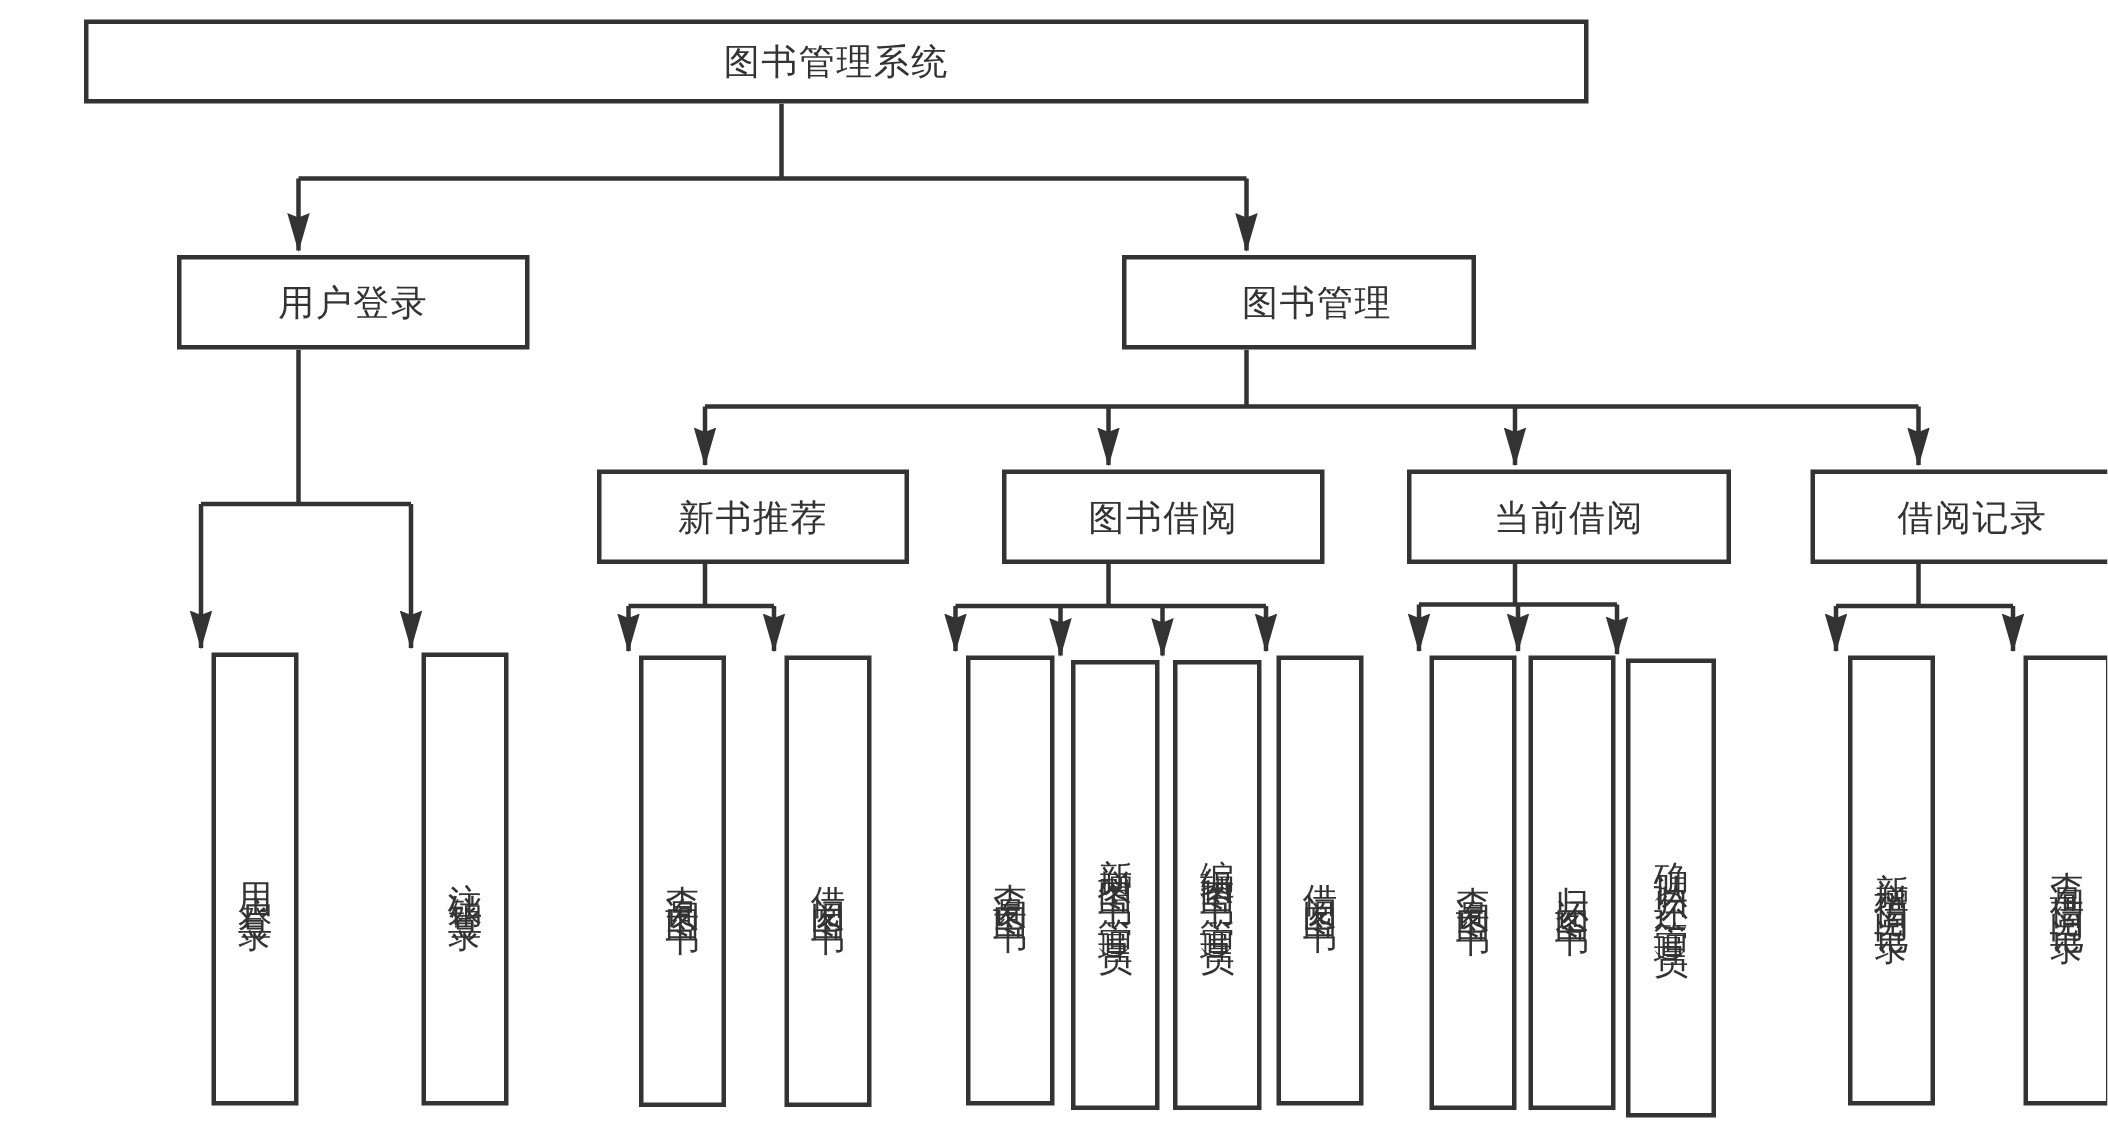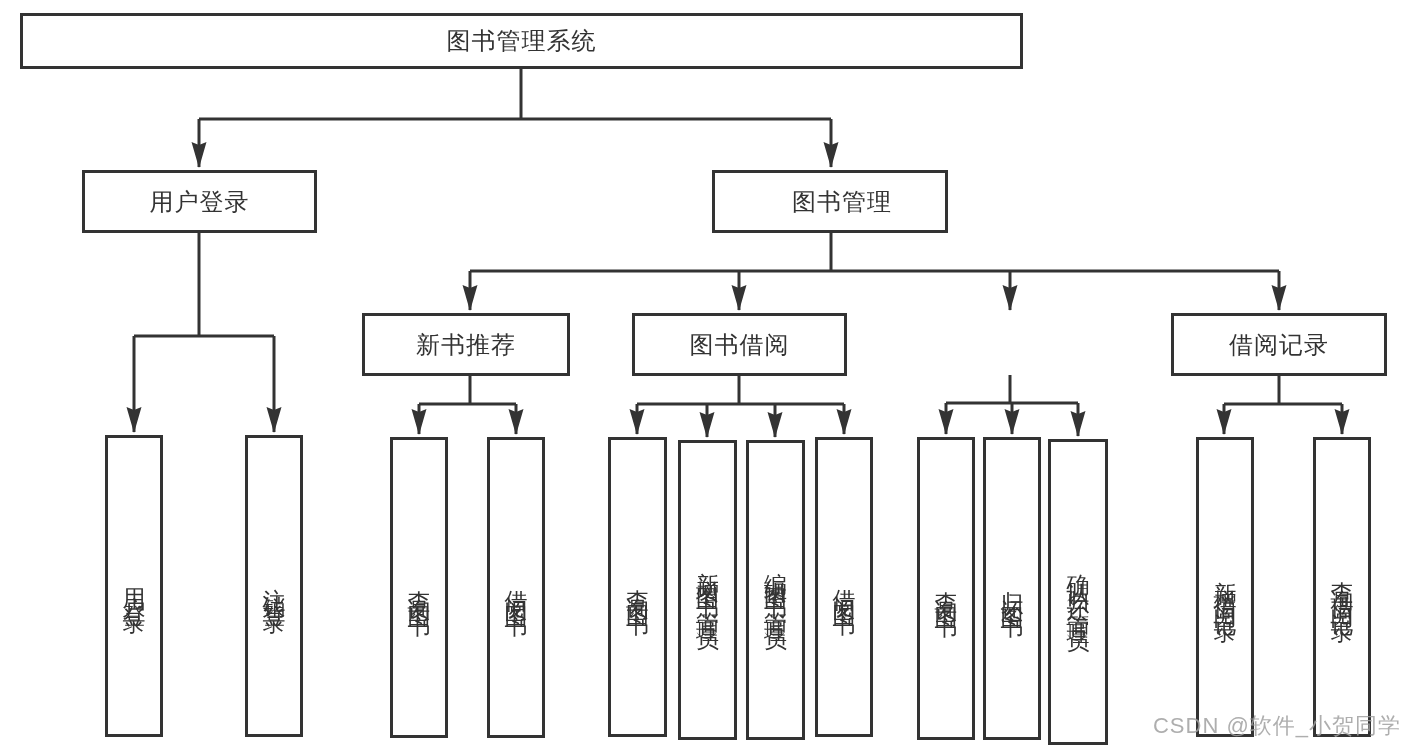--- a/index.html
+++ b/index.html
@@ -25,20 +25,21 @@
     position: absolute;
     box-sizing: border-box;
     background: #ffffff;
     border: 3px solid #333333;
     color: #333333;
     display: flex;
     align-items: center;
     justify-content: center;
     text-align: center;
     z-index: 2;
+    margin-left: 36px;
   }
   .hbox {
     font-size: 24px;
     letter-spacing: 1px;
     white-space: nowrap;
   }
   .vbox {
     writing-mode: vertical-rl;
     text-orientation: mixed;
     font-size: 23px;
@@ -114,32 +115,32 @@
   <div class="node hbox" style="left:20px; top:13px; width:1003px; height:56px;">图书管理系统</div>
 
   <div class="node hbox" style="left:82px; top:170px; width:235px; height:63px;">用户登录</div>
   <div class="node hbox" style="left:712px; top:170px; width:236px; height:63px;padding-left:24px;">图书管理</div>
 
   <div class="node vbox" style="left:105px; top:435px; width:58px; height:302px;">用户登录</div>
   <div class="node vbox" style="left:245px; top:435px; width:58px; height:302px;">注销登录</div>
 
   <div class="node hbox" style="left:362px; top:313px; width:208px; height:63px;">新书推荐</div>
   <div class="node hbox" style="left:632px; top:313px; width:215px; height:63px;font-family:Liberation Serif, serif;">图书借阅</div>
+  <div class="node hbox" style="left:902px; top:313px; width:216px; height:63px;">当前借阅</div>
   <div class="node hbox" style="left:1171px; top:313px; width:216px; height:63px;">借阅记录</div>
 
   <div class="node vbox" style="left:390px; top:437px; width:58px; height:301px;">查询图书</div>
   <div class="node vbox" style="left:487px; top:437px; width:58px; height:301px;">借阅图书</div>
 
   <div class="node vbox" style="left:608px; top:437px; width:59px; height:300px;">查询图书</div>
   <div class="node vbox" style="left:678px; top:440px; width:59px; height:300px;">新增图书（管理员）</div>
   <div class="node vbox" style="left:746px; top:440px; width:59px; height:300px;">编辑图书（管理员）</div>
   <div class="node vbox" style="left:815px; top:437px; width:58px; height:300px;">借阅图书</div>
 
   <div class="node vbox" style="left:917px; top:437px; width:58px; height:303px;">查询图书</div>
   <div class="node vbox" style="left:983px; top:437px; width:58px; height:303px;">归还图书</div>
   <div class="node vbox" style="left:1048px; top:439px; width:60px; height:306px;">确认归还（管理员）</div>
 
   <div class="node vbox" style="left:1196px; top:437px; width:58px; height:300px;">新增借阅记录</div>
   <div class="node vbox" style="left:1313px; top:437px; width:58px; height:300px;">查询借阅记录</div>
 
-  <div class="watermark">CSDN @软件_小贺同学</div>
 
 </div>
 
 </body></html>

